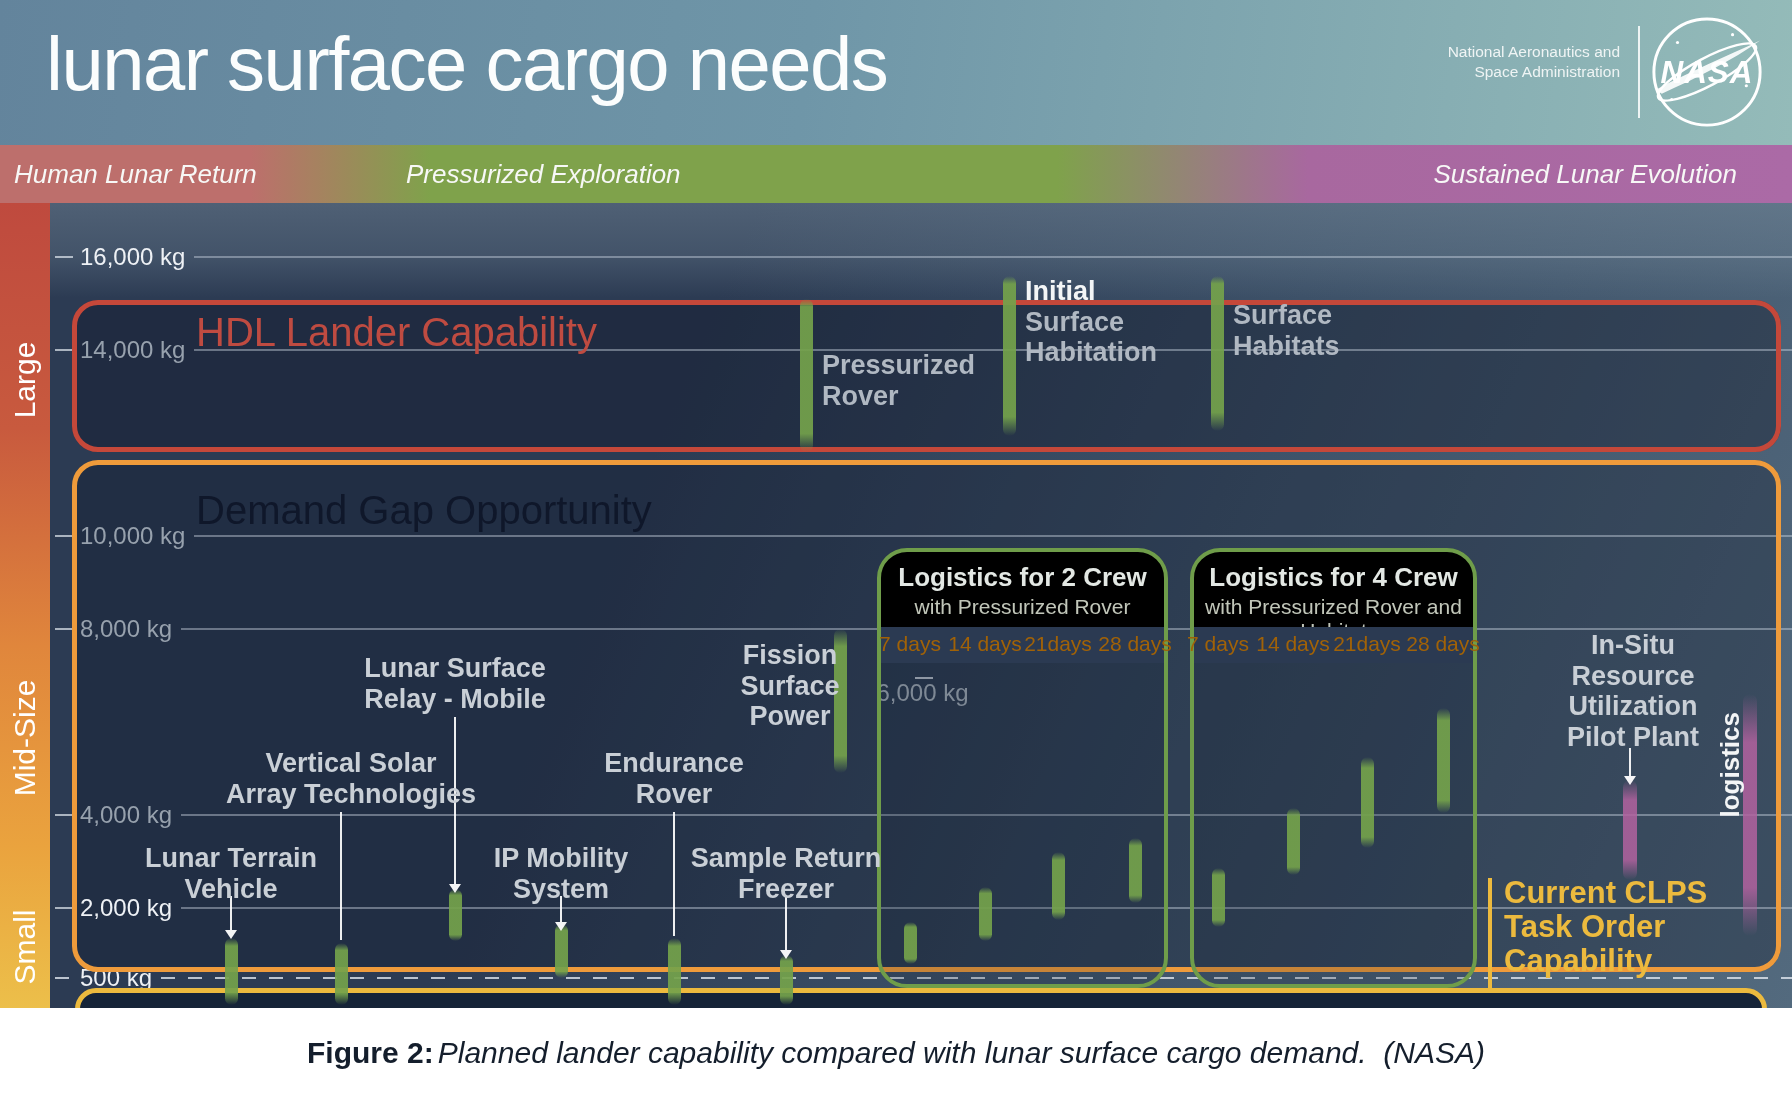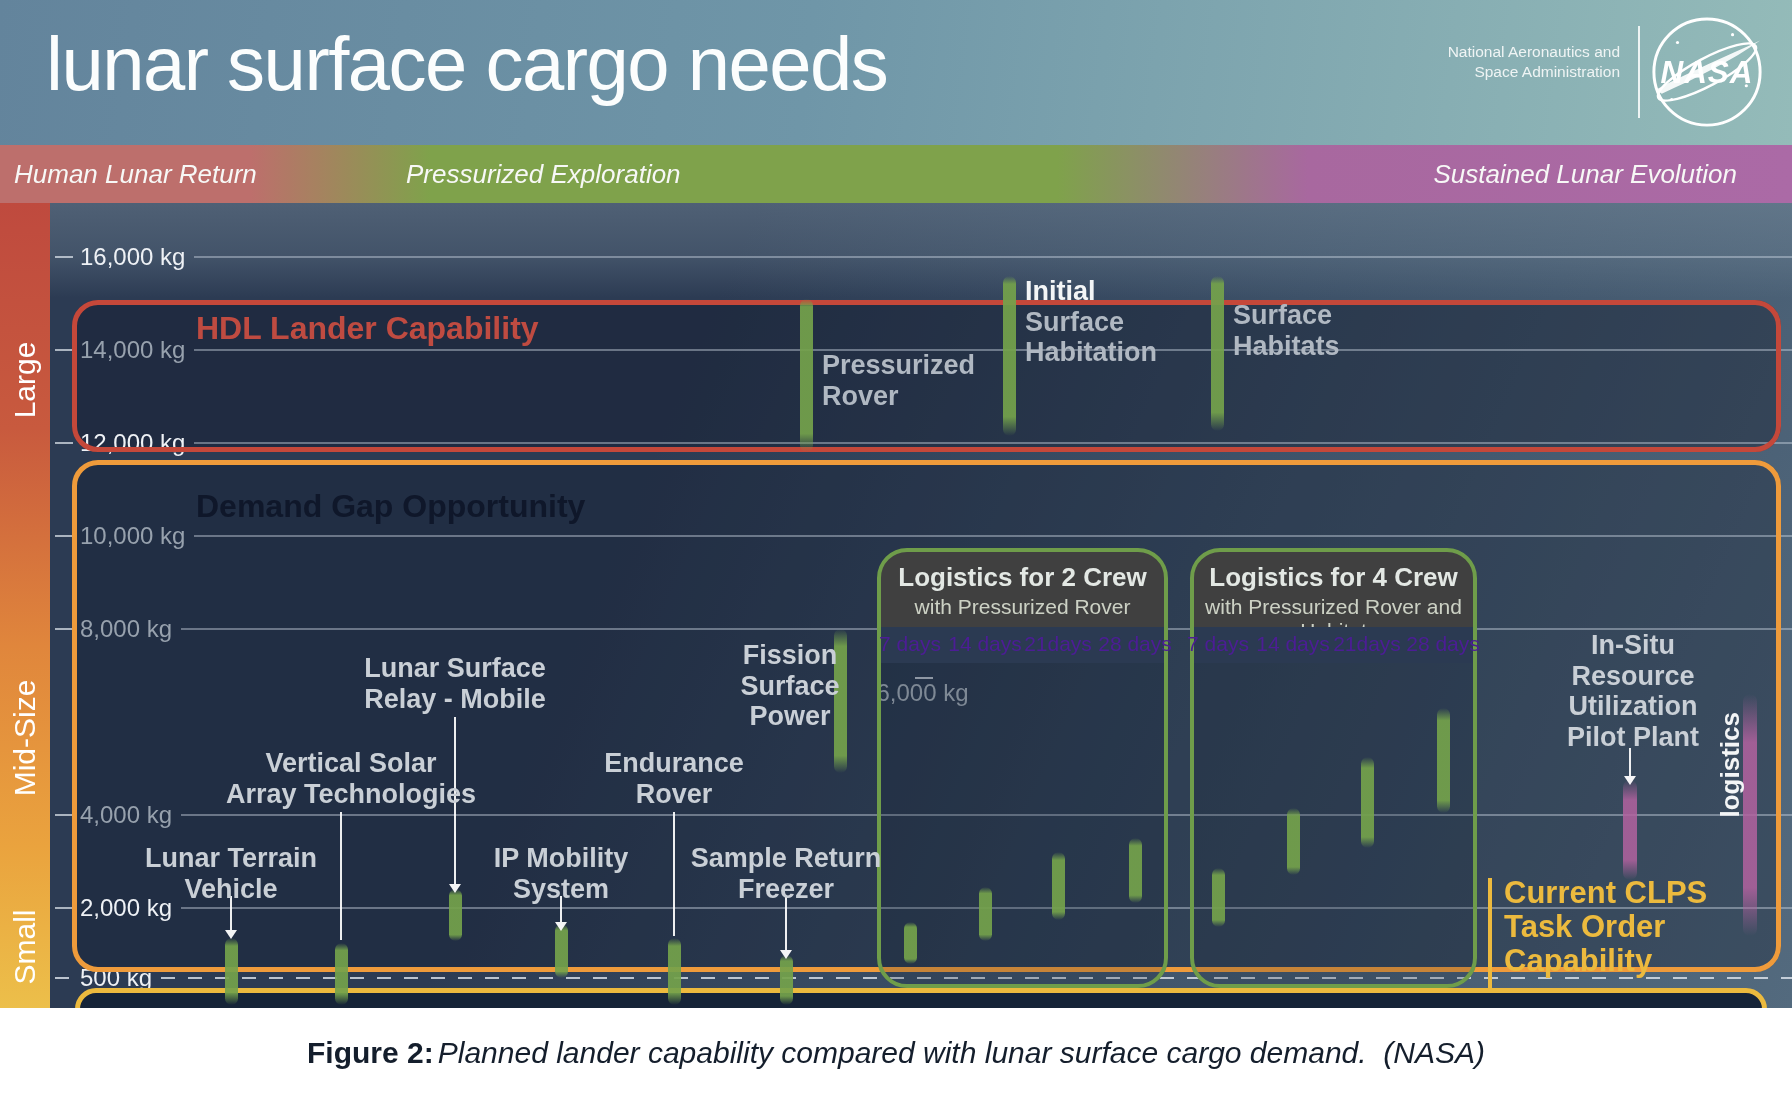--- a/index.html
+++ b/index.html
@@ -45,34 +45,34 @@
   .tickdash{width:18px;height:2px;background:rgba(225,232,240,.7);flex:0 0 auto;}
   .glabel{margin:0 9px 0 7px;font-size:24px;white-space:nowrap;}
   .glabel.bright{color:#eef1f5;text-align:center;} .glabel.dim{color:#97a1ad;}
   .gfill{flex:1;height:1.5px;background:rgba(210,220,230,.42);}
   .gridline.dashed .tickdash,.gridline.dashed .gfill{height:2.5px;
     background:repeating-linear-gradient(90deg,rgba(228,234,242,.78) 0 14px,transparent 14px 27px);}
 
   
   .region-fill{position:absolute;border-radius:26px;}
   .region-box{position:absolute;border-radius:26px;border:5px solid;background:transparent;}
-  .region-title{position:absolute;font-weight:700;font-size:32px;white-space:nowrap;}
+  .region-title{position:absolute;font-weight:400;font-size:40px;white-space:nowrap;}
   .clps-line{position:absolute;left:1488px;top:878px;width:4px;height:112px;background:#ecba3e;}
   .clps-text{position:absolute;left:1504px;top:876px;font-size:31px;font-weight:700;
     line-height:1.1;color:#ecba3e;}
   .clps-box{position:absolute;left:75px;top:988px;width:1692px;height:42px;
     border:5px solid #ecba3e;border-radius:24px;background:#162438;}
 
   
   .group-box{position:absolute;border:4px solid #6f9d4a;border-radius:30px;}
-  .group-header{position:absolute;background:#404040;border-radius:26px 26px 0 0;text-align:center;}
+  .group-header{position:absolute;background:#000000;border-radius:26px 26px 0 0;text-align:center;}
   .group-title{font-weight:700;font-size:26px;color:#e3e8e4;margin-top:12px;}
   .group-subtitle{font-size:21px;color:rgba(235,242,226,.82);margin-top:2px;}
   .day-band{position:absolute;background:#2b3a52;}
-  .day-label{position:absolute;transform:translateX(-50%);font-size:21px;color:#4c1d95;white-space:nowrap;}
+  .day-label{position:absolute;transform:translateX(-50%);font-size:21px;color:#a16207;white-space:nowrap;}
 
   
   .vbar{position:absolute;border-radius:7px;}
   .connector{position:absolute;width:2px;background:rgba(255,255,255,.92);}
   .arrowhead{position:absolute;width:0;height:0;border-left:6px solid transparent;
     border-right:6px solid transparent;border-top:9px solid rgba(255,255,255,.95);}
   .item-label{position:absolute;font-weight:700;font-size:27px;line-height:1.13;white-space:nowrap;}
   .tone-mid{color:#c9cfd6;} .tone-top{color:#b0b8c2;} .tone-bright{color:#f3f5f6;}
   .line-bright{color:#f3f5f6;}
   .vlabel{writing-mode:vertical-rl;transform:rotate(180deg);font-size:26px;font-weight:700;}
@@ -128,25 +128,20 @@
 
   <div class="layer layer-grid" id="grid-layer">
       <div class="gridline" style="top: 257px;">
         <div class="tickdash"></div>
         <div class="glabel bright">16,000 kg</div>
         <div class="gfill"></div>
       </div>
       <div class="gridline" style="top: 350px;">
         <div class="tickdash"></div>
         <div class="glabel dim">14,000 kg</div>
-        <div class="gfill"></div>
-      </div>
-      <div class="gridline" style="top: 443px;">
-        <div class="tickdash"></div>
-        <div class="glabel bright">12,000 kg</div>
         <div class="gfill"></div>
       </div>
       <div class="gridline" style="top: 536px;">
         <div class="tickdash"></div>
         <div class="glabel dim">10,000 kg</div>
         <div class="gfill"></div>
       </div>
       <div class="gridline" style="top: 629px;">
         <div class="tickdash"></div>
         <div class="glabel dim">8,000 kg</div>

